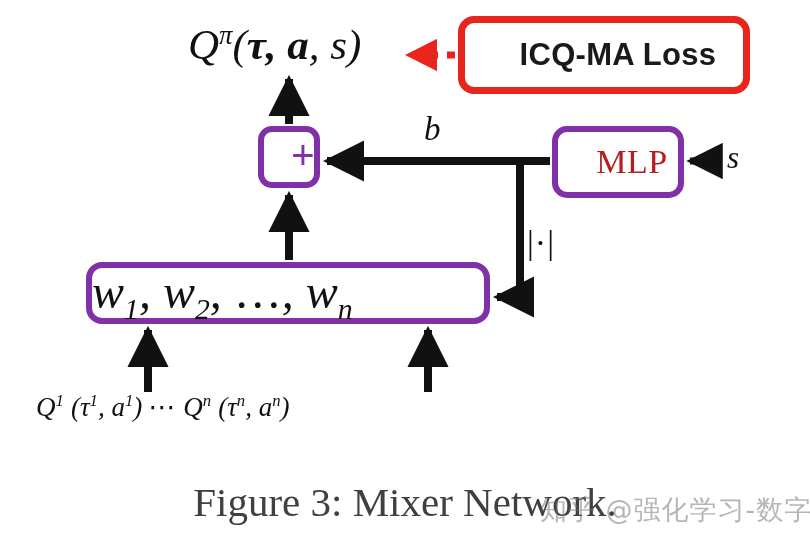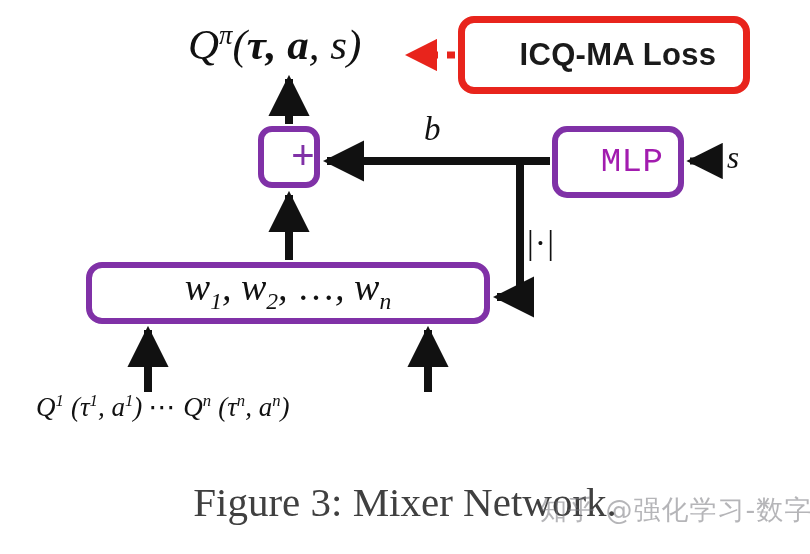--- a/index.html
+++ b/index.html
@@ -75,22 +75,21 @@
     font-size: 34px;
     font-style: normal;
     letter-spacing: 1px;
   }
 
   
   #weights-text {
     left: 0;
     top: 0;
     width: 100%;
-    text-align: center;
-    font-size: 38px;
+    font-size: 48px;
   }
 
   
   #agent-utilities {
     left: 36px;
     top: 393px;
     font-size: 27px;
   }
   #agent-utilities .dots {
     font-style: normal;
@@ -126,23 +125,23 @@
 
   #mlp-box {
     left: 552px;
     top: 126px;
     width: 132px;
     height: 72px;
     border: 6px solid #8031A7;
     border-radius: 15px;
   }
   #mlp-label {
-    font-family: Liberation Mono, monospace;
+    font-family: Liberation Serif, serif;
     font-size: 34px;
-    color: #a21caf;
+    color: #b91c1c;
     letter-spacing: 0.5px;
   }
 
   #sum-box {
     left: 258px;
     top: 126px;
     width: 62px;
     height: 62px;
     border: 6px solid #8031A7;
     border-radius: 14px;

